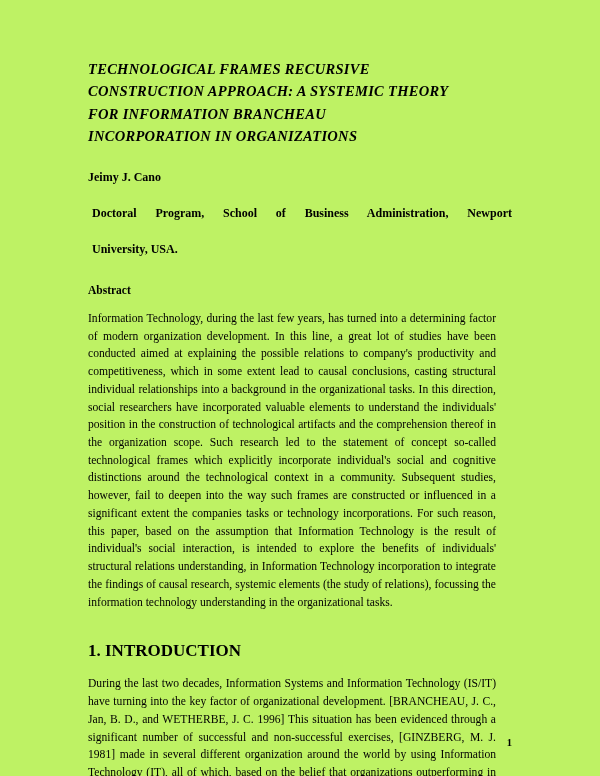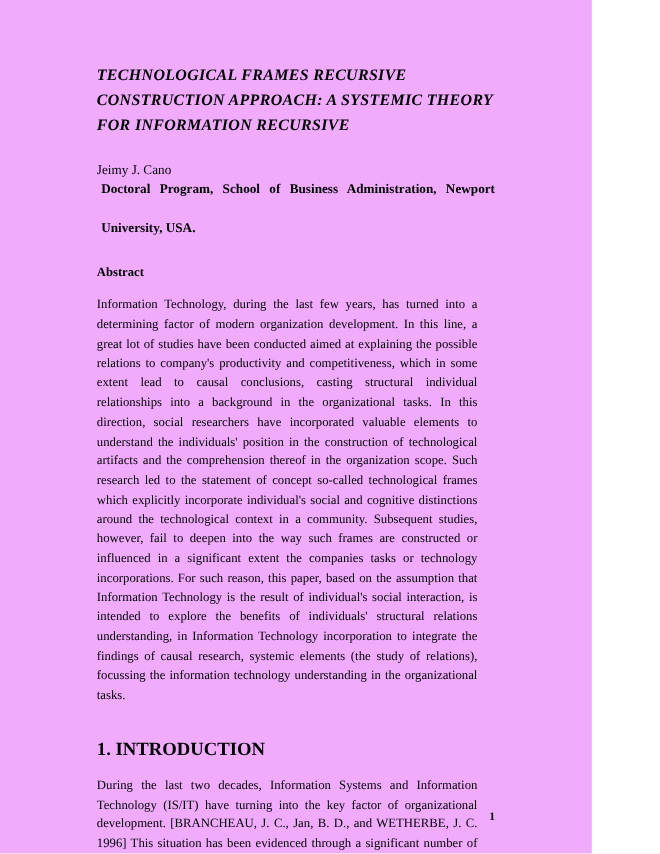--- a/index.html
+++ b/index.html
@@ -9,44 +9,44 @@
   }
   body {
     width: 600px;
     height: 776px;
     font-family: "Liberation Serif", serif;
     color: #000000;
     overflow: hidden;
   }
   .page {
     position: relative;
-    width: 538px;
+    width: 600px;
     height: 776px;
     box-sizing: border-box;
     padding: 58px 88px 30px 88px;
-    background: #f0abfc;
+    background: #bef264;
   }
   .title {
     font-family: "Liberation Serif", serif;
     font-weight: bold;
     font-style: italic;
     font-size: 14.5px;
     line-height: 1.55;
     letter-spacing: 0.3px;
     margin: 0 0 22px 0;
     text-align: left;
   }
   .title .line {
     display: block;
     white-space: pre;
   }
   .author {
     font-size: 12px;
-    font-weight: normal;
-    margin: 0 0 0 0;
+    font-weight: bold;
+    margin: 0 0 19px 0;
   }
   .affiliation {
     font-size: 12px;
     font-weight: bold;
     line-height: 1.5;
     margin: 0 0 26px 4px;
     text-align: justify;
     text-justify: inter-word;
   }
   .affiliation .l1 {
@@ -90,21 +90,22 @@
   }
 </style>
 </head>
 <body>
 
 <div class="page">
 
   <h1 class="title">
     <span class="line">TECHNOLOGICAL FRAMES RECURSIVE</span>
     <span class="line">CONSTRUCTION APPROACH: A SYSTEMIC THEORY</span>
-    <span class="line">FOR INFORMATION RECURSIVE</span>
+    <span class="line">FOR INFORMATION BRANCHEAU</span>
+    <span class="line">INCORPORATION IN ORGANIZATIONS</span>
   </h1>
 
   <div class="author">Jeimy J. Cano</div>
 
   <div class="affiliation">
     <span class="l1">Doctoral Program, School of Business Administration, Newport</span>
     <span class="l2">University, USA.</span>
   </div>
 
   <div class="abstract-block">

